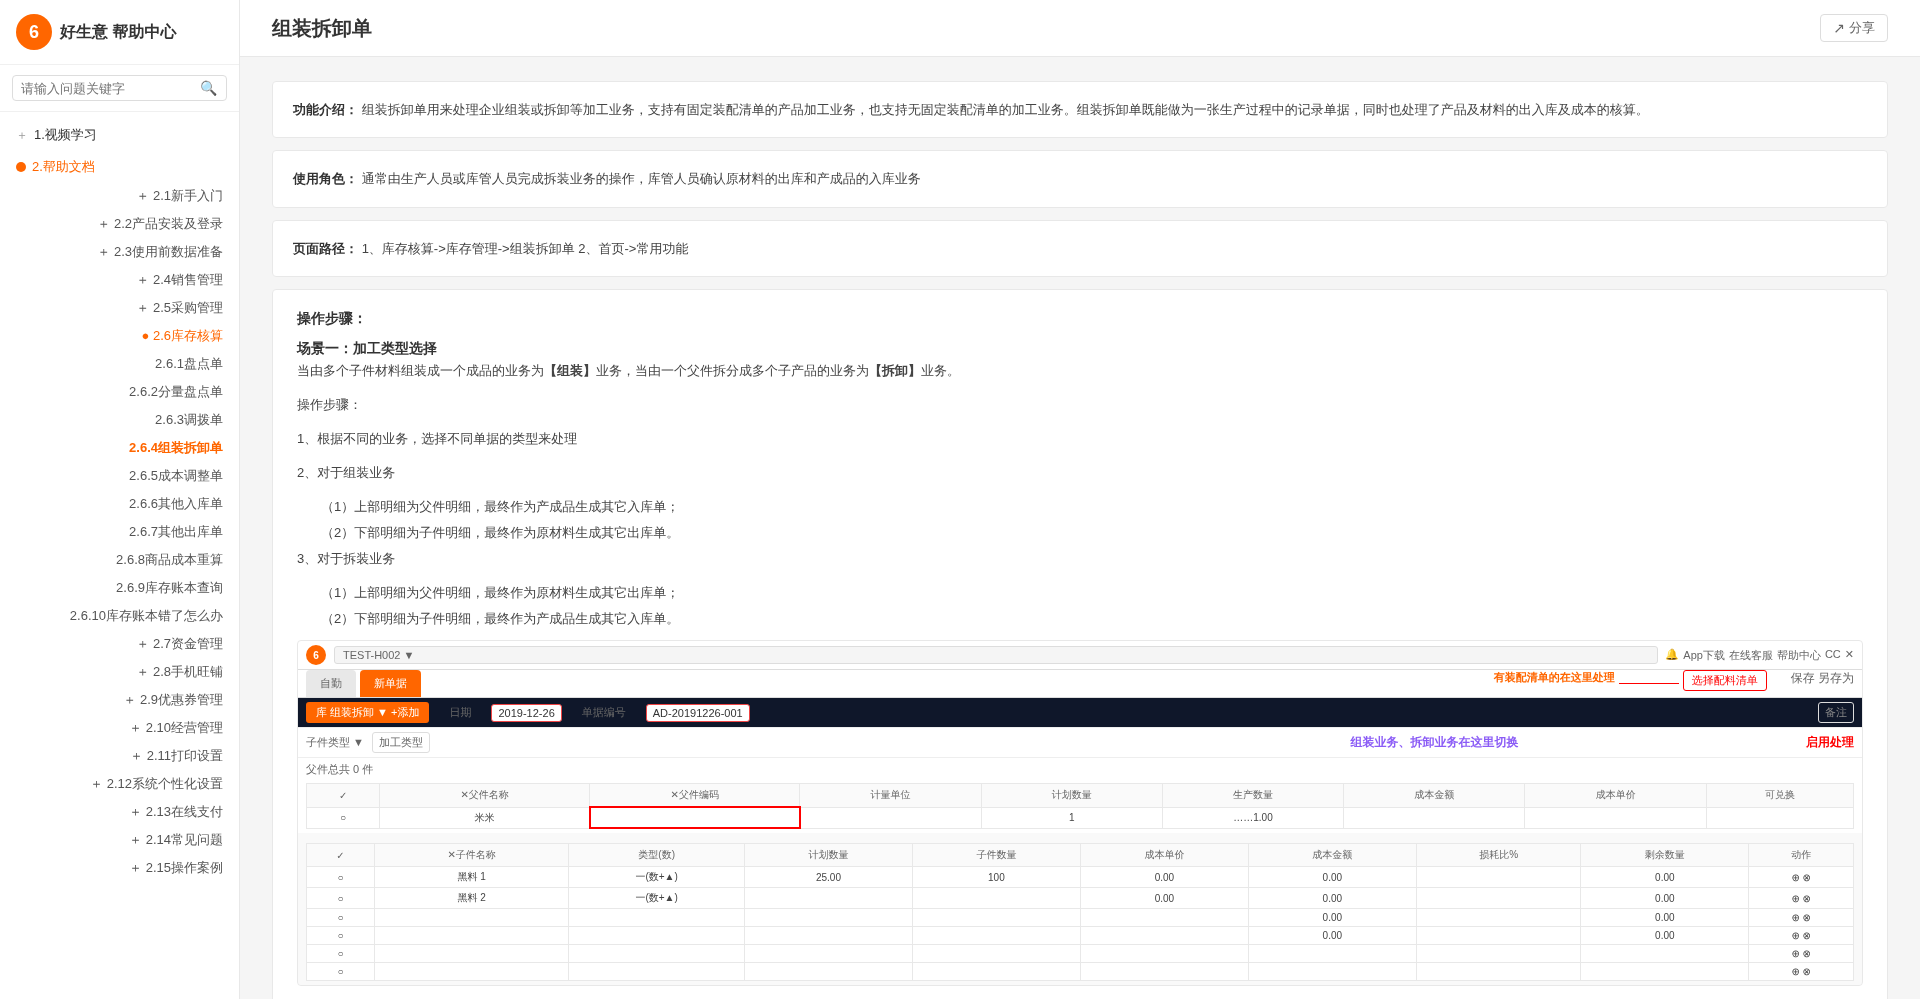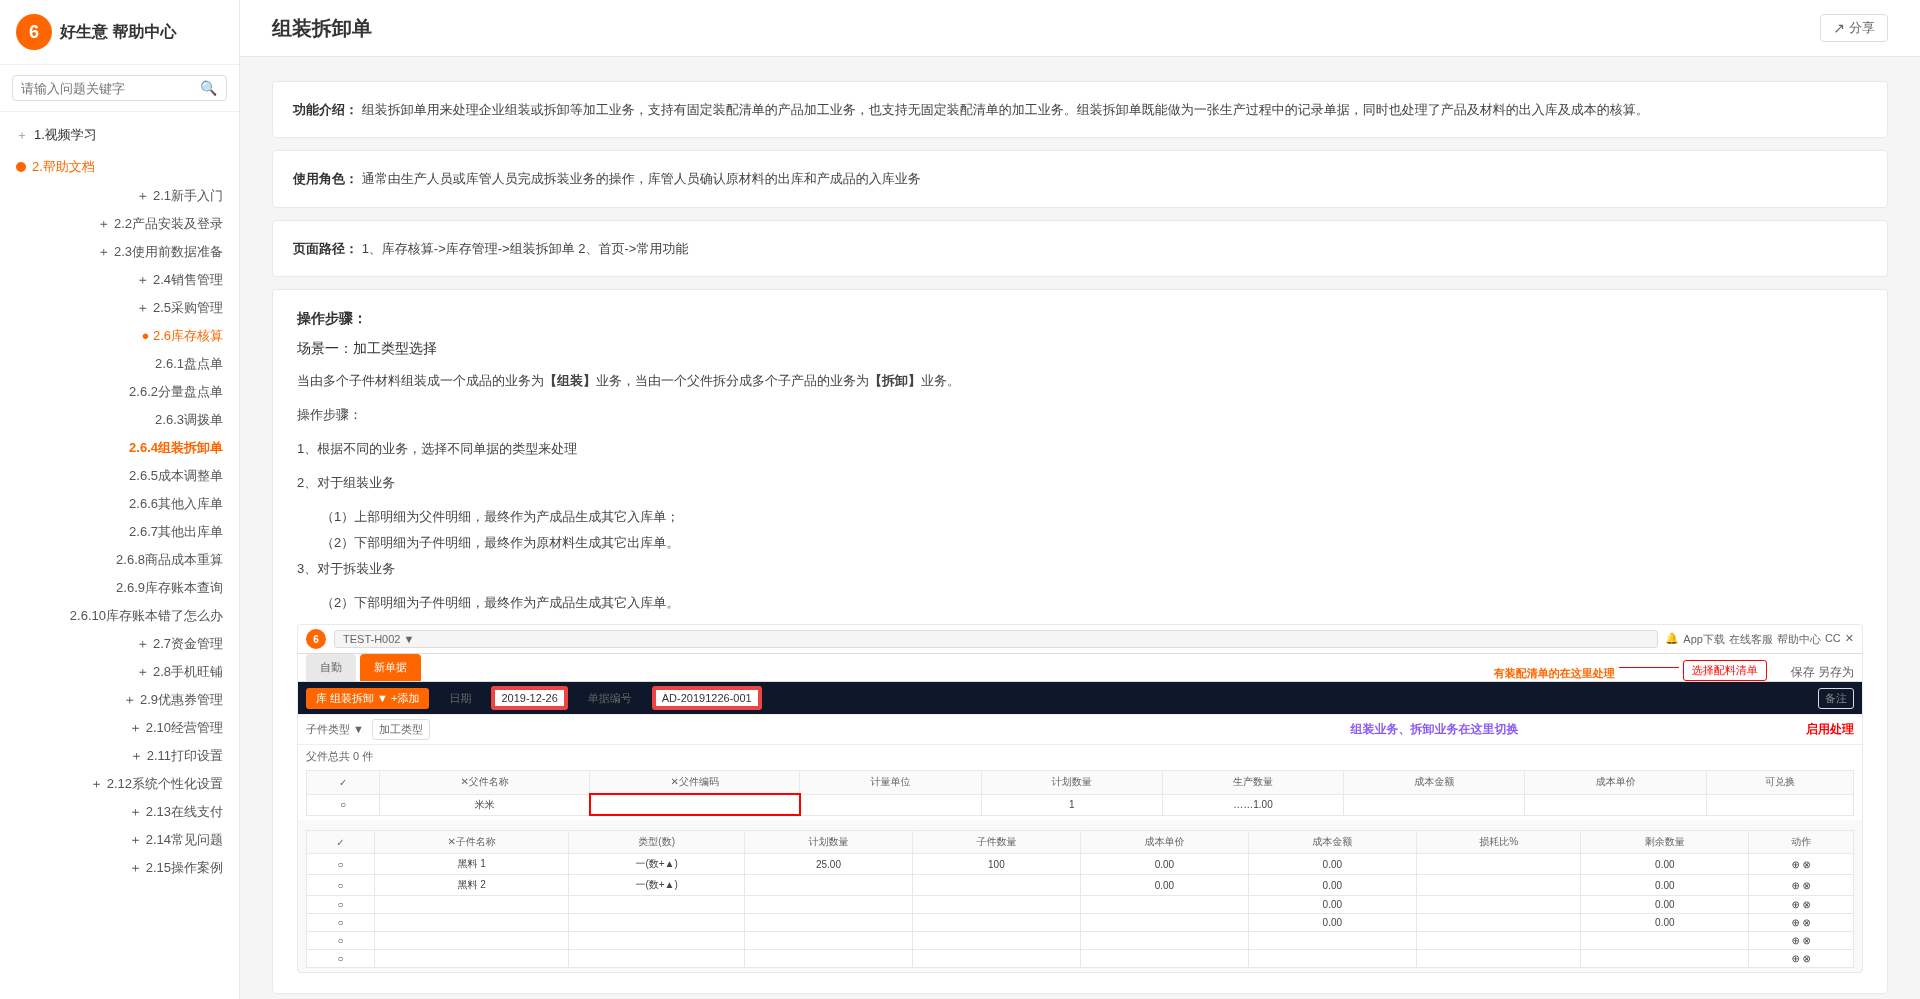--- a/index.html
+++ b/index.html
@@ -182,24 +182,23 @@
       margin-bottom: 12px;
     }
     .step-content {
       background: #fff;
       border: 1px solid #e8e8e8;
       border-radius: 4px;
       padding: 20px 24px;
       margin-bottom: 16px;
     }
     .scenario-title {
-      font-weight: normal;
+      font-weight: bold;
       font-size: 14px;
       color: #333;
-      margin-bottom: 10px;
     }
     .step-text {
       font-size: 13px;
       color: #444;
       line-height: 2;
       margin-bottom: 8px;
     }
     .step-bold { font-weight: bold; }
     .step-indent {
       padding-left: 24px;
@@ -254,21 +253,21 @@
     }
     .mock-toolbar {
       background: #0f172a;
       padding: 4px 8px;
       display: flex;
       align-items: center;
       gap: 20px;
       border-bottom: 1px solid #eee;
     }
     .mock-date-field {
-      border: 4px solid #ef4444;
+      border: 1px solid #ef4444;
       border-radius: 3px;
       padding: 2px 6px;
       font-size: 11px;
       color: #333;
       background: #fff;
     }
     .mock-btn-orange {
       background: #f60;
       color: #fff;
       padding: 3px 10px;
@@ -446,20 +445,21 @@
       <div class="scenario-title">场景一：加工类型选择</div>
       <div class="step-text">
         当由多个子件材料组装成一个成品的业务为<span class="step-bold">【组装】</span>业务，当由一个父件拆分成多个子产品的业务为<span class="step-bold">【拆卸】</span>业务。
       </div>
       <div class="step-text">操作步骤：</div>
       <div class="step-text">1、根据不同的业务，选择不同单据的类型来处理</div>
       <div class="step-text">2、对于组装业务</div>
       <div class="step-indent">（1）上部明细为父件明细，最终作为产成品生成其它入库单；</div>
       <div class="step-indent">（2）下部明细为子件明细，最终作为原材料生成其它出库单。</div>
       <div class="step-text">3、对于拆装业务</div>
+      <div class="step-indent">（1）上部明细为父件明细，最终作为原材料生成其它出库单；</div>
       <div class="step-indent">（2）下部明细为子件明细，最终作为产成品生成其它入库单。</div>
 
       <div class="screenshot-container">
         <div class="mock-browser">
 
           <div class="mock-browser-bar">
             <div class="mock-browser-logo">6</div>
             <div class="mock-url-bar">
               <span>TEST-H002</span>
               <span> ▼</span>
@@ -467,21 +467,21 @@
             <div style="display:flex;gap:4px;font-size:11px;color:#666;">
               <span>🔔</span>
               <span>App下载</span>
               <span>在线客服</span>
               <span>帮助中心</span>
               <span>CC</span>
               <span>✕</span>
             </div>
           </div>
 
-          <div style="display:flex;background:#fff;border-bottom:1px solid #ddd;align-items:flex-end;padding:0 8px;">
+          <div style="display:flex;background:#fff;border-bottom:1px solid #ddd;align-items:flex-start;padding:0 8px;">
             <div style="display:flex;gap:0;font-size:11px;">
               <div style="padding:6px 14px;color:#666;background:#e8e8e8;border-radius:4px 4px 0 0;">自勤</div>
               <div style="padding:6px 14px;color:#fff;background:#f60;border-radius:4px 4px 0 0;margin-left:4px;">新单据</div>
             </div>
             <div style="flex:1;"></div>
             <div style="font-size:11px;color:#f60;font-weight:bold;">有装配清单的在这里处理</div>
             <div style="width:60px;height:1px;background:#f00;margin:0 4px;align-self:center;"></div>
             <div style="font-size:11px;border:1px solid #f00;padding:2px 8px;color:#f00;border-radius:3px;">选择配料清单</div>
             <div style="font-size:12px;color:#666;margin-left:24px;">保存 另存为</div>
           </div>

